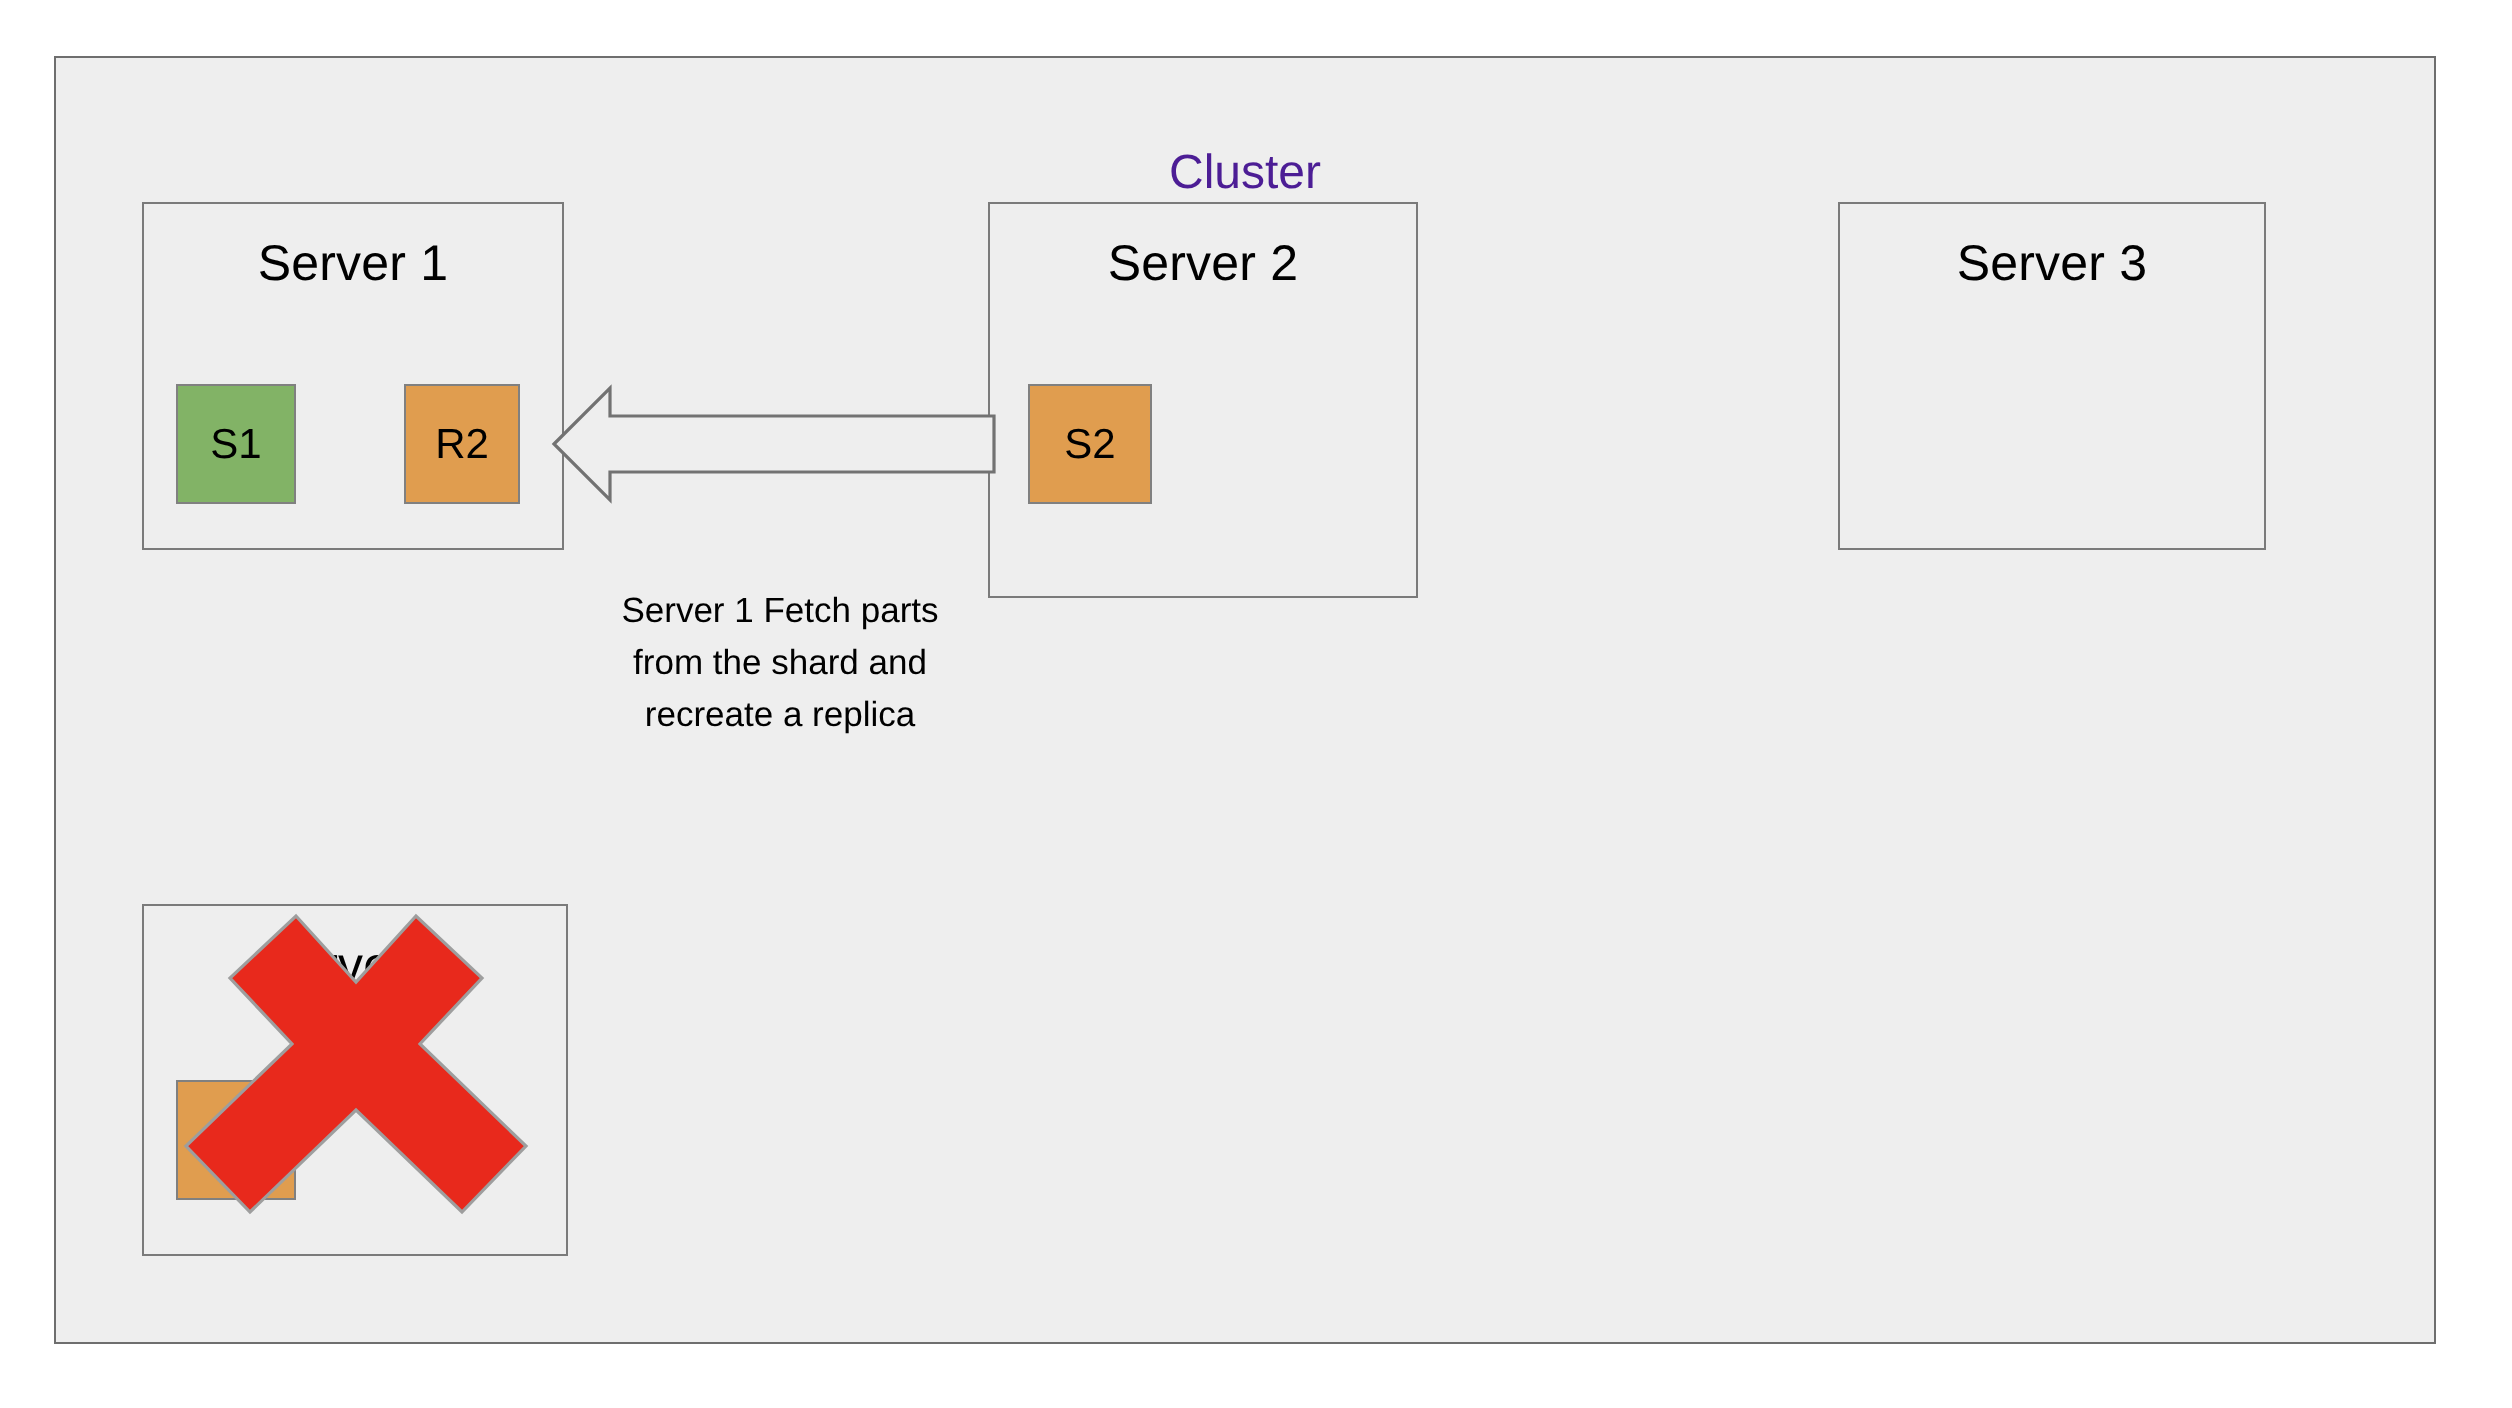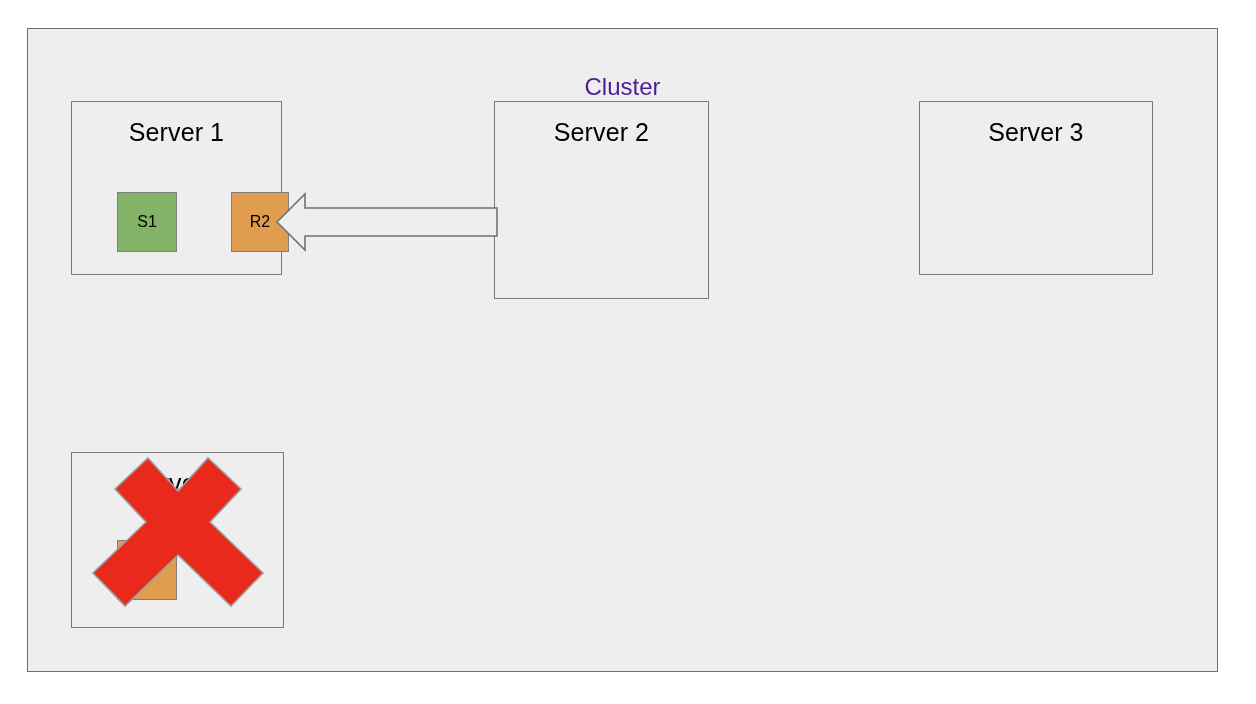--- a/index.html
+++ b/index.html
@@ -58,24 +58,23 @@
   }
 
   
   .chip {
     position: absolute;
     box-sizing: border-box;
     border: 1.4px solid #808080;
     display: flex;
     align-items: center;
     justify-content: center;
-    font-size: 16px;
+    font-size: 21px;
     color: #000000;
     line-height: 1;
-    margin-left: 29px;
   }
   .chip.shard   { background: #82b366; }
   .chip.replica { background: #e09d4f; }
   .chip span { pointer-events: none; }
 
   
   .caption {
     position: absolute;
     text-align: center;
     color: #000000;
@@ -105,31 +104,37 @@
   <div class="chip shard" style="left:88px; top:192px; width:60px; height:60px;">
     <span>S1</span>
   </div>
   <div class="chip replica" style="left:202px; top:192px; width:58px; height:60px;">
     <span>R2</span>
   </div>
 
   <div class="box server-box" style="left:494px; top:101px; width:215px; height:198px;">
     <div class="server-title" style="top:15px;">Server 2</div>
   </div>
+  <div class="chip replica" style="left:514px; top:192px; width:62px; height:60px;">
+    <span>S2</span>
+  </div>
 
-  <div class="box server-box" style="left:919px; top:101px; width:234px; height:174px;">
+  <div class="box server-box" style="left:919px; top:101px; width:214px; height:174px;">
     <div class="server-title" style="top:15px;">Server 3</div>
   </div>
 
   <div class="fail-x" style="left:275px; top:192px; width:224px; height:60px;">
     <svg width="224" height="60" viewBox="0 0 224 60">
       <polygon points="2,30 30,2 30,16 222,16 222,44 30,44 30,58" fill="#eeeeee" stroke="#727272" stroke-width="1.6" stroke-linejoin="miter"></polygon>
     </svg>
   </div>
 
+  <div class="caption" style="left:258px; top:292px; width:264px;">Server 1 Fetch parts
+from the shard and
+recreate a replica</div>
 
   <div class="box server-box" style="left:71px; top:452px; width:213px; height:176px;">
     <div class="server-title" style="top:15px;">Server 4</div>
   </div>
   <div class="chip replica" style="left:88px; top:540px; width:60px; height:60px;">
     <span>R</span>
   </div>
 
   <div class="fail-x" style="left:90px; top:455px; width:176px; height:172px;">
     <svg width="176" height="172" viewBox="0 0 176 172">

